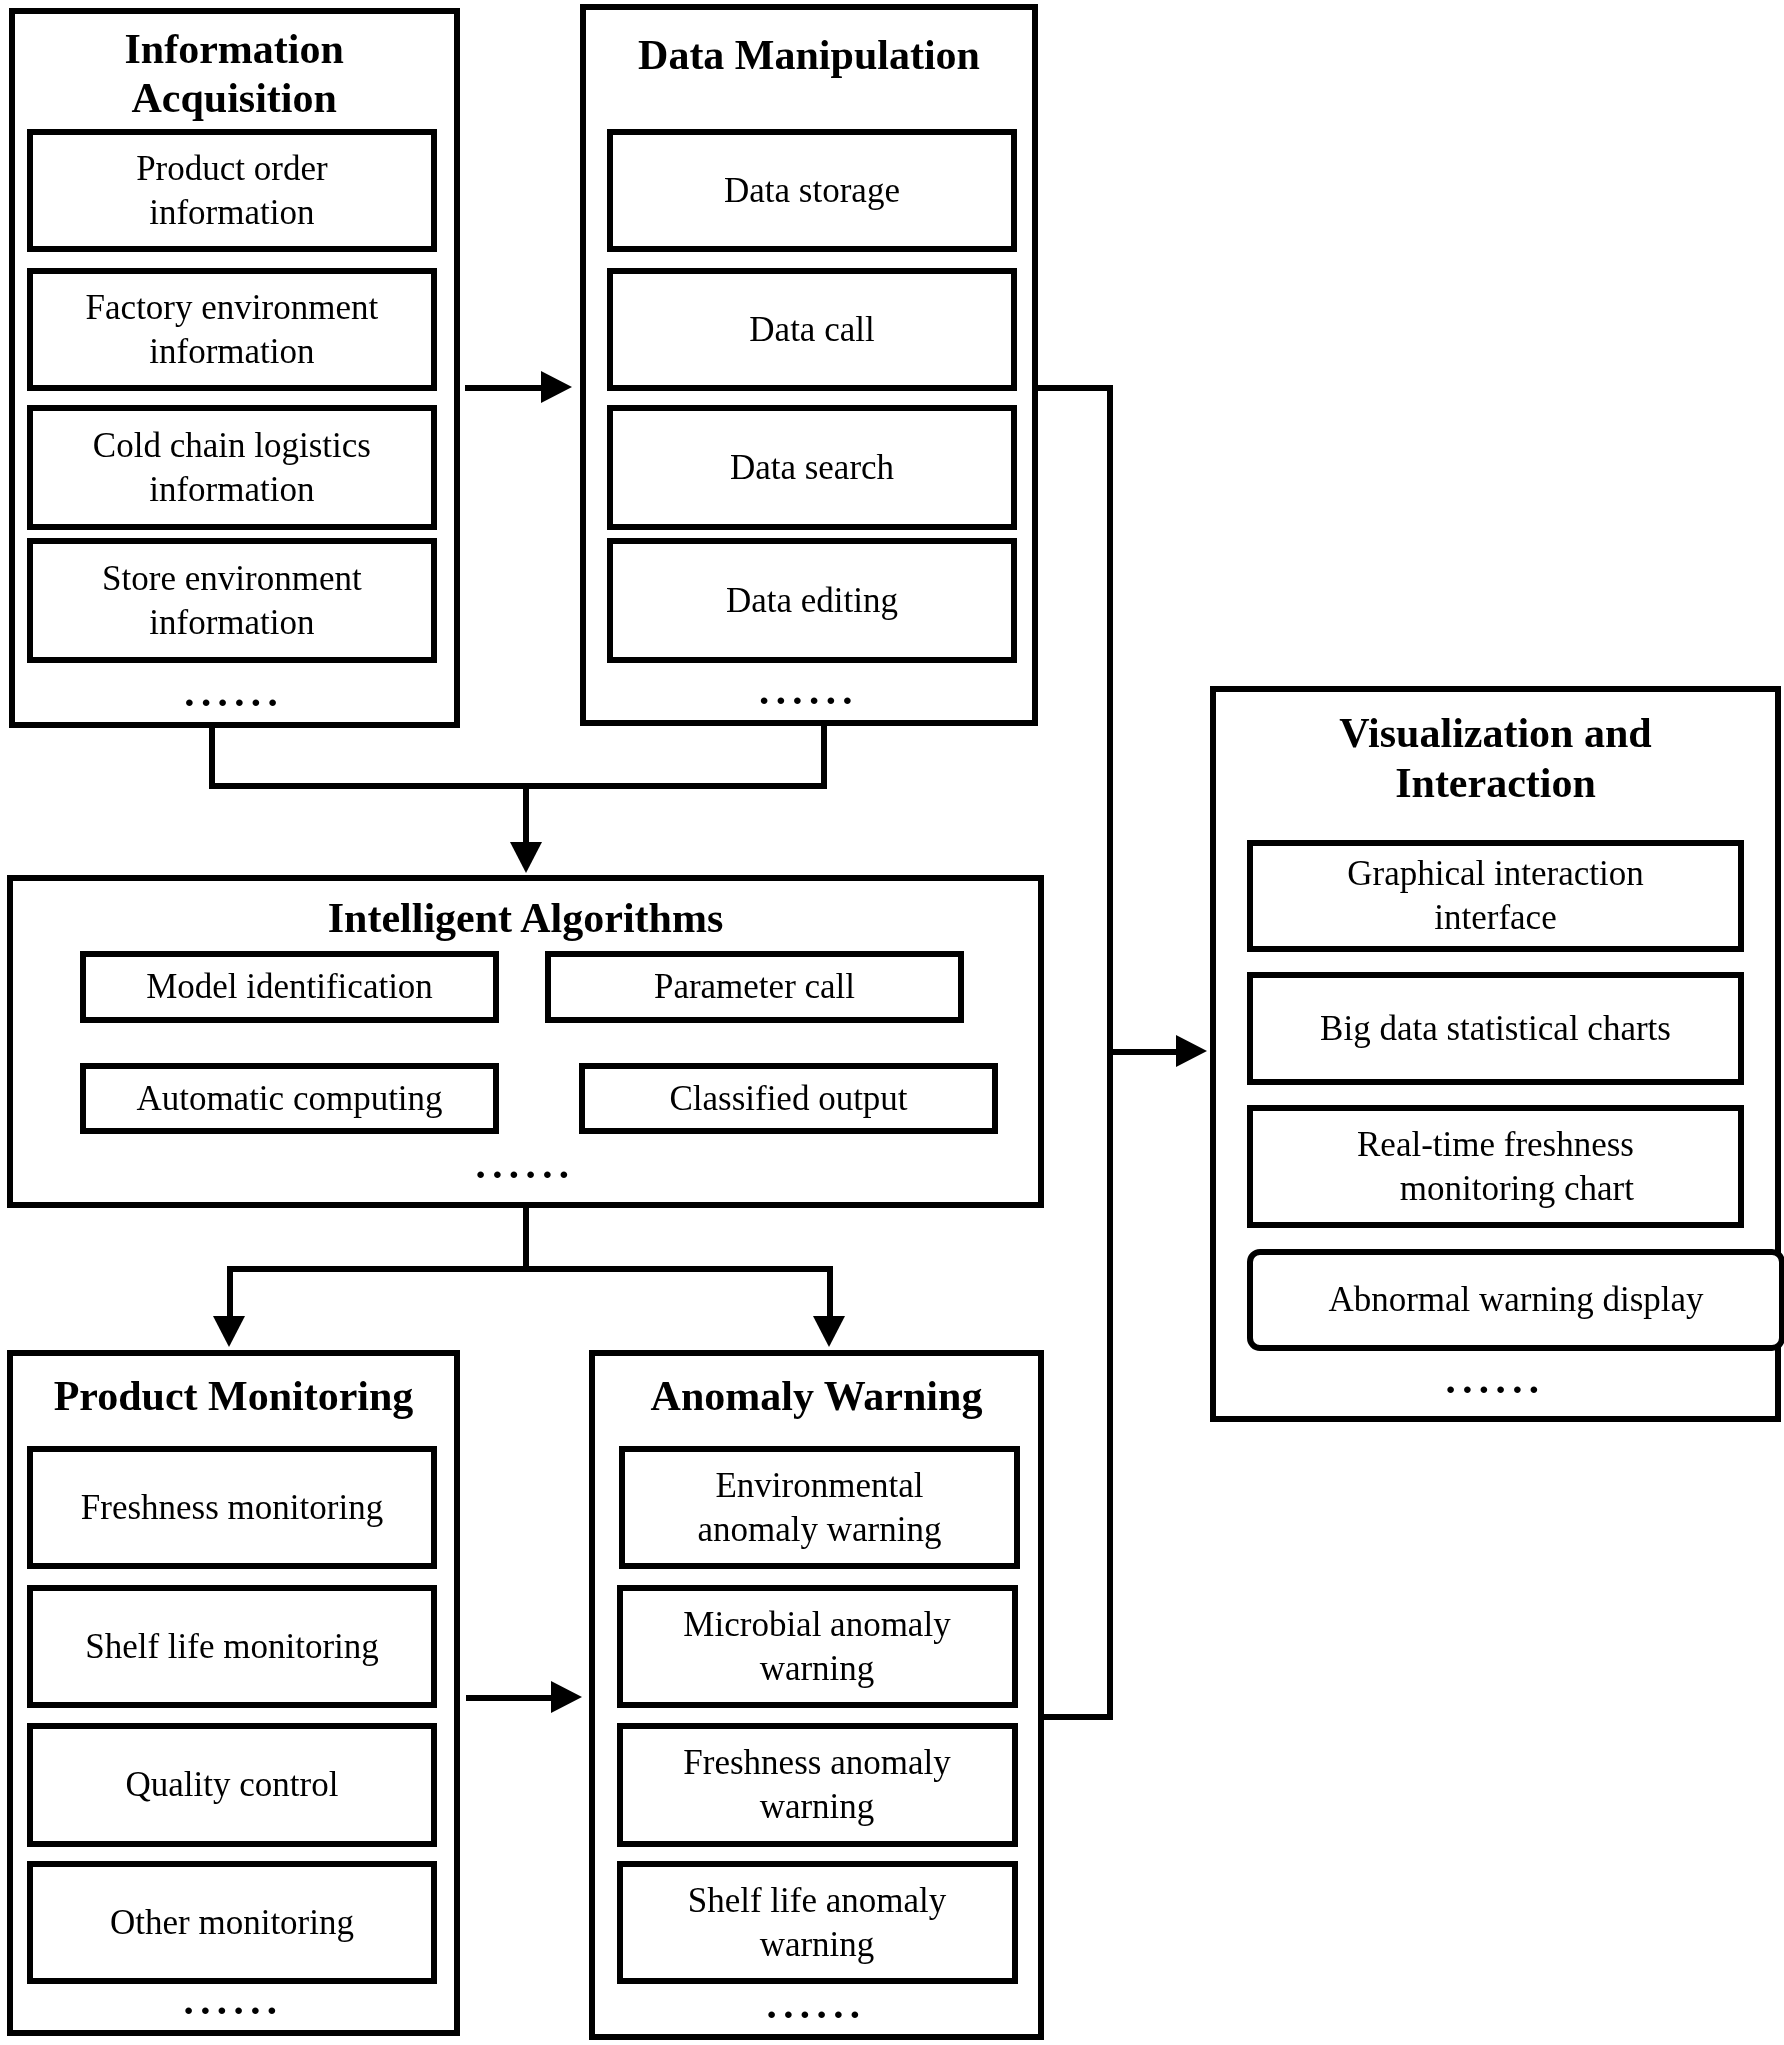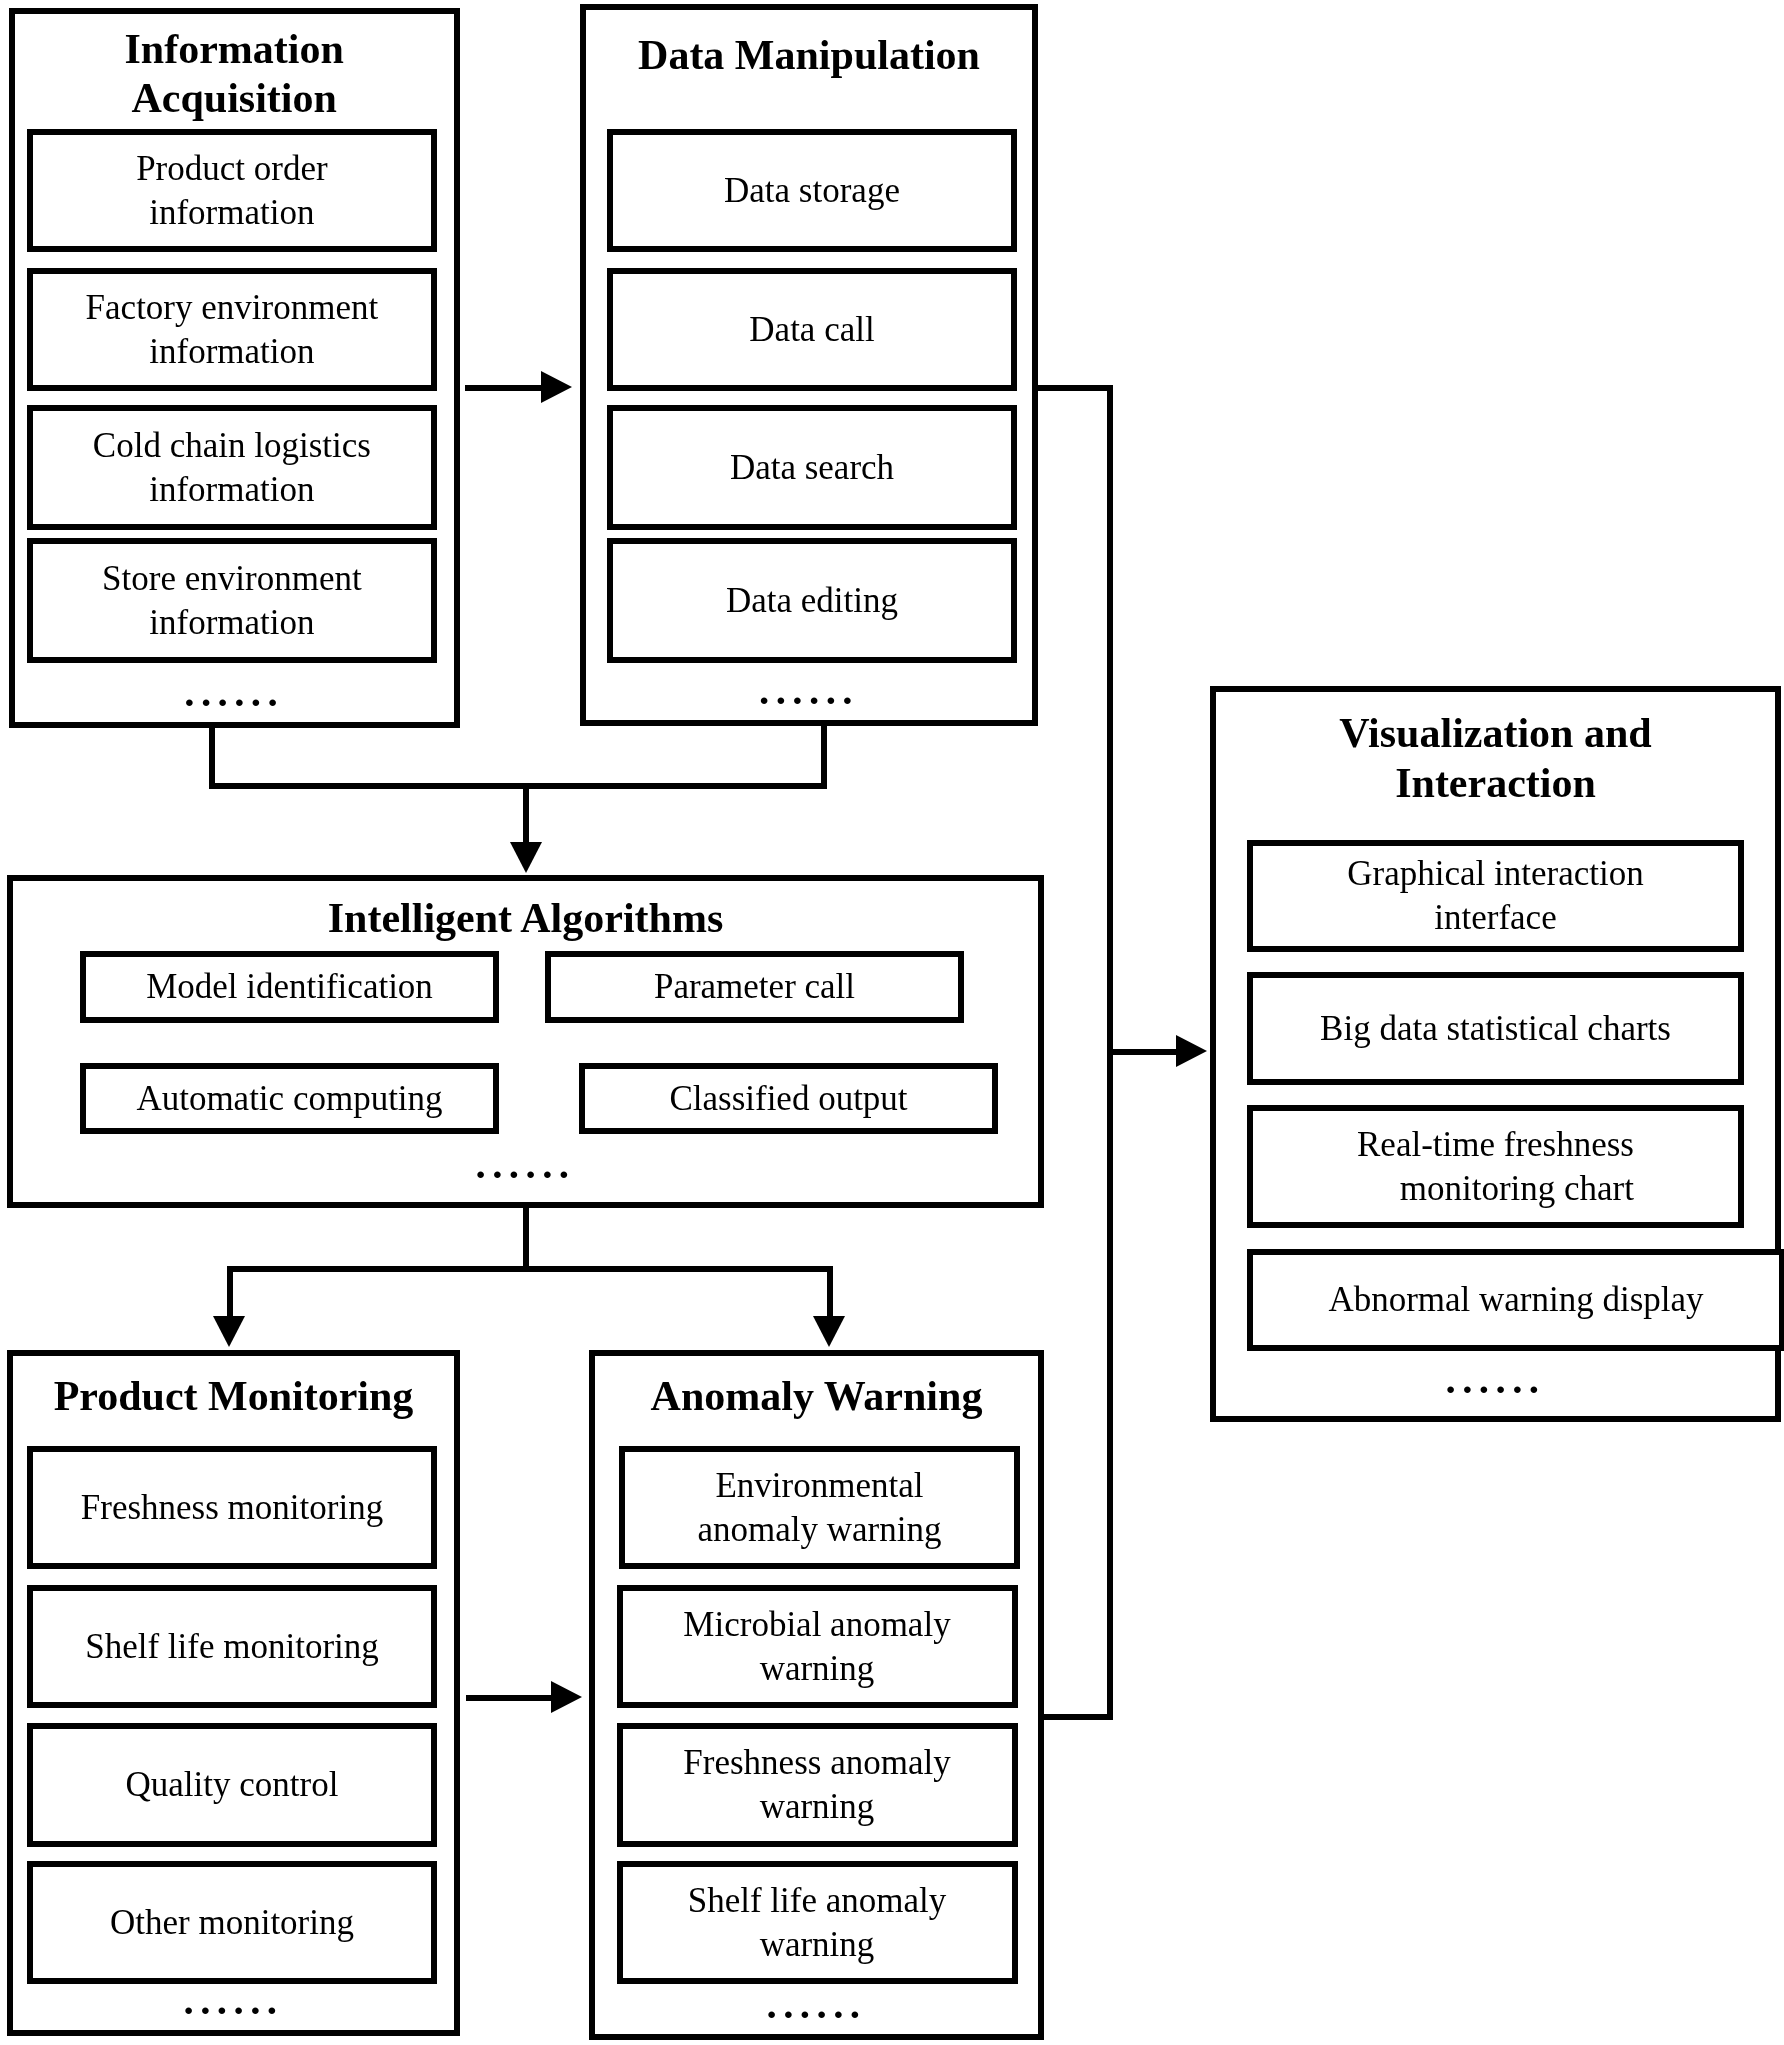--- a/index.html
+++ b/index.html
@@ -165,18 +165,18 @@
   </section>
 
   <section class="box" style="left:1210px; top:686px; width:571px; height:736px;">
     <h2 class="box-title" style="padding-top:17.4px;">Visualization and
 Interaction</h2>
     <div class="item" style="left:31px; top:148px; width:497px; height:112px;">Graphical interaction
 interface</div>
     <div class="item" style="left:31px; top:280px; width:497px; height:113px;">Big data statistical charts</div>
     <div class="item" style="left:31px; top:413px; width:497px; height:123px;text-align:right;">Real-time freshness
 monitoring chart</div>
-    <div class="item" style="left:31px; top:557px; width:538px; height:102px;">Abnormal warning display</div>
+    <div class="item" style="left:31px; top:557px; width:538px; height:102px;border-radius:13px;">Abnormal warning display</div>
     <div class="dots" style="bottom:16.3px;">......</div>
   </section>
 
 </div>
 
 
 </body></html>

